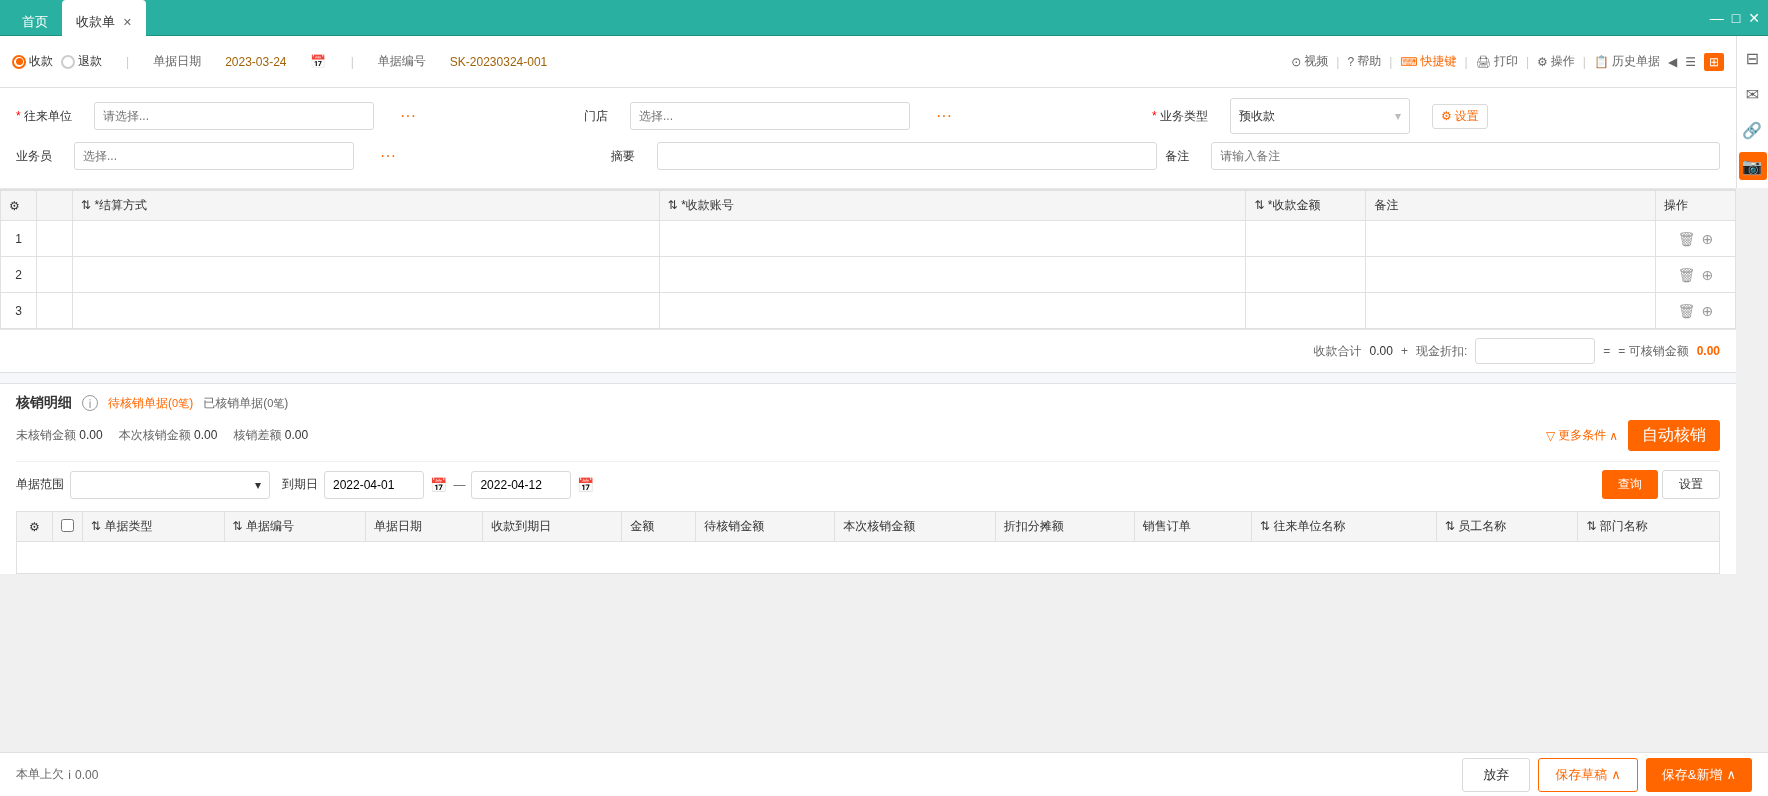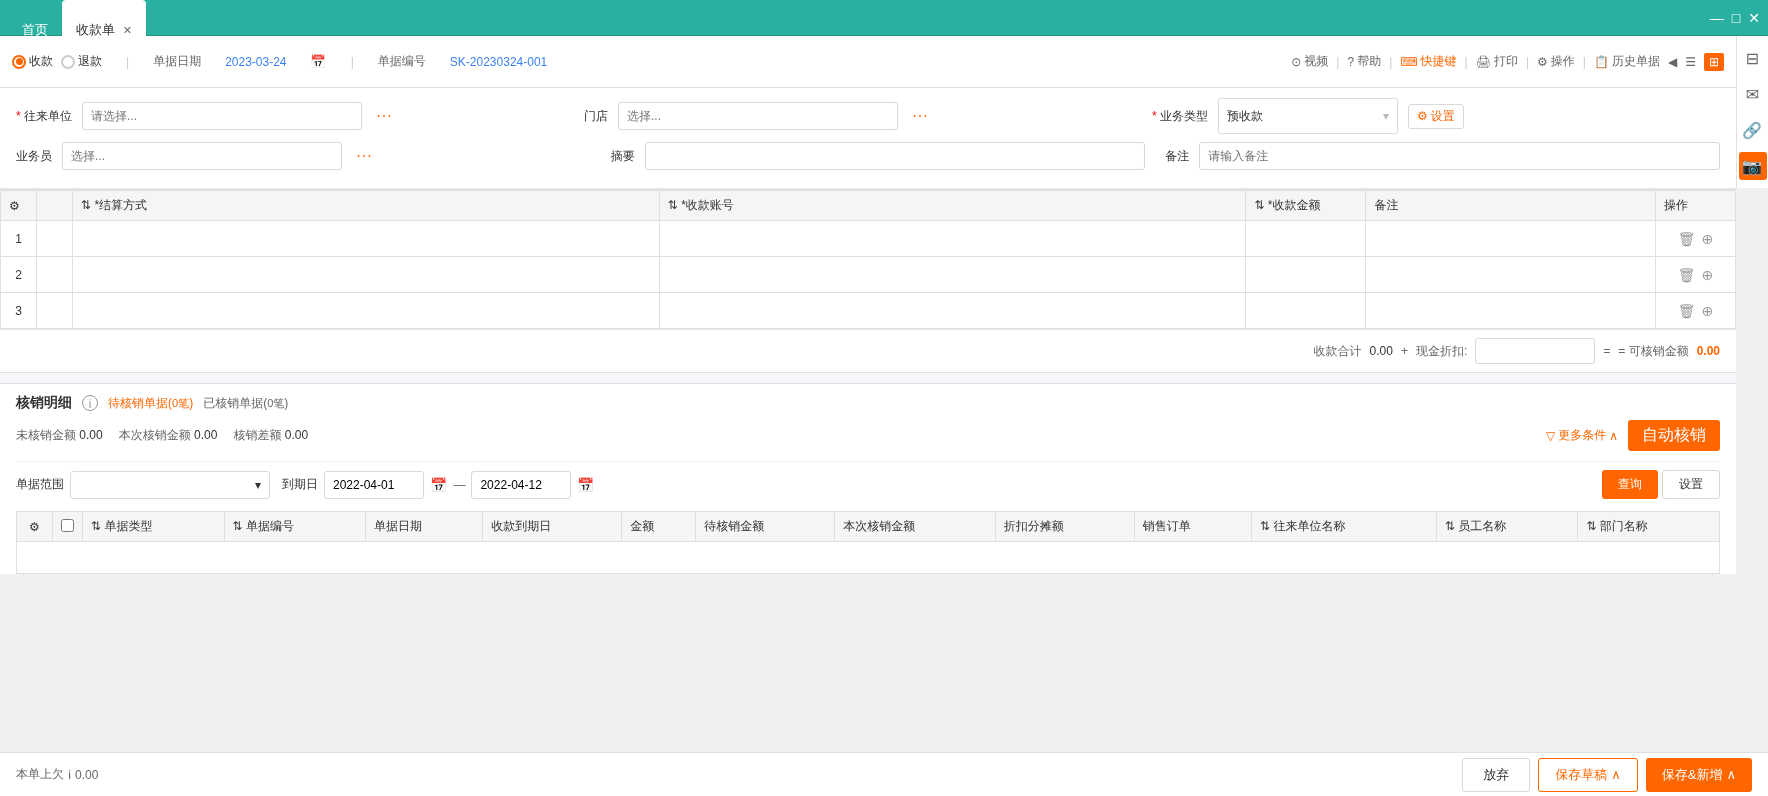--- a/index.html
+++ b/index.html
@@ -6,21 +6,21 @@
     body { font-family: 'Microsoft YaHei', Arial, sans-serif; font-size: 12px; background: #f0f0f0; color: #333; overflow: hidden; width: 1768px; height: 796px; }
 
     
     .tab-bar {
       display: flex; align-items: center;
       background: #2ab0a0;
       height: 36px; padding: 0 8px;
       border-bottom: 1px solid #1d9080;
     }
     .tab-item {
-      padding: 12px 14px; height: 36px; line-height: 36px;
+      padding: 4px 14px; height: 36px; line-height: 36px;
       color: #fff; cursor: pointer; font-size: 13px;
     }
     .tab-item.active {
       background: #fff; color: #333; border-radius: 4px 4px 0 0;
     }
     .tab-close {
       margin-left: 4px; font-size: 11px; color: #666;
     }
     .tab-home { color: #fff; }
     .window-controls {
@@ -39,21 +39,21 @@
     }
     .radio-group { display: flex; gap: 8px; align-items: center; }
     .radio-item { display: flex; align-items: center; gap: 3px; cursor: pointer; }
     .radio-circle {
       width: 14px; height: 14px; border-radius: 50%;
       border: 2px solid #ccc; display: flex; align-items: center; justify-content: center;
     }
     .radio-circle.checked { border-color: #f60; }
     .radio-circle.checked::after { content: ''; width: 7px; height: 7px; background: #f60; border-radius: 50%; }
     .toolbar-label { color: #666; font-size: 12px; }
-    .toolbar-value { color: #3b82f6; font-weight: 500; }
+    .toolbar-value { color: #a16207; font-weight: 500; }
     .toolbar-sep { color: #ccc; }
     .toolbar-icon { color: #666; font-size: 13px; cursor: pointer; }
     .toolbar-actions { margin-left: auto; display: flex; align-items: center; gap: 8px; }
     .action-btn {
       color: #666; font-size: 12px; cursor: pointer;
       display: flex; align-items: center; gap: 3px;
     }
     .action-btn.highlight { color: #f60; }
 
     
@@ -62,21 +62,21 @@
       padding: 10px 16px;
       border-bottom: 1px solid #e8e8e8;
     }
     .form-row {
       display: flex; align-items: center;
       margin-bottom: 8px; gap: 0;
     }
     .form-field {
       display: flex; align-items: center;
       flex: 1;
-      gap: 10px;
+      gap: 22px;
     }
     .field-label {
       color: #333; white-space: nowrap; font-size: 12px;
       min-width: fit-content;
     }
     .field-label.required::before { content: '* '; color: #f00; }
     .field-input {
       flex: 1; height: 28px;
       border: 1px solid #d9d9d9; border-radius: 3px;
       padding: 0 8px; color: #bbb; font-size: 12px;

